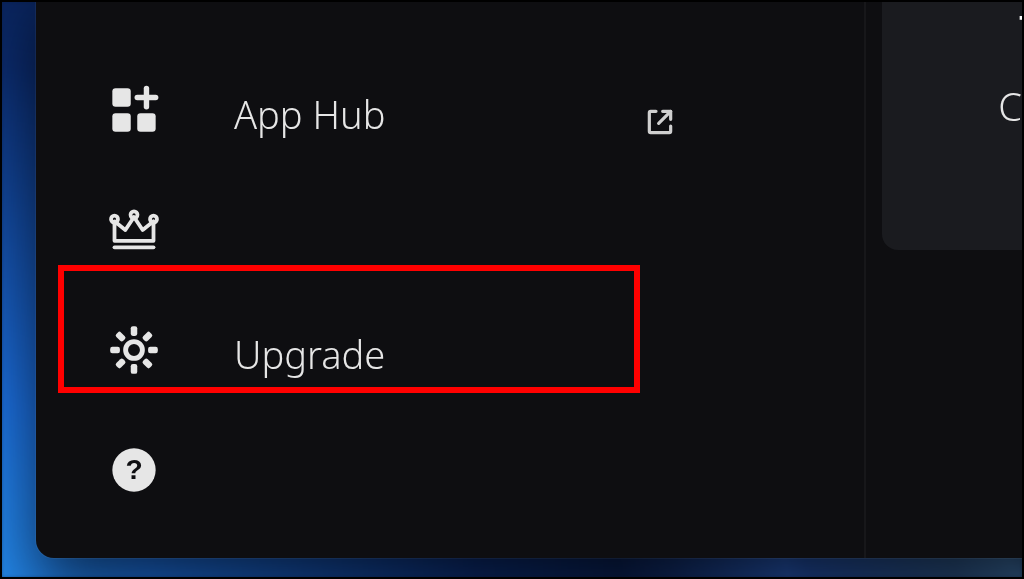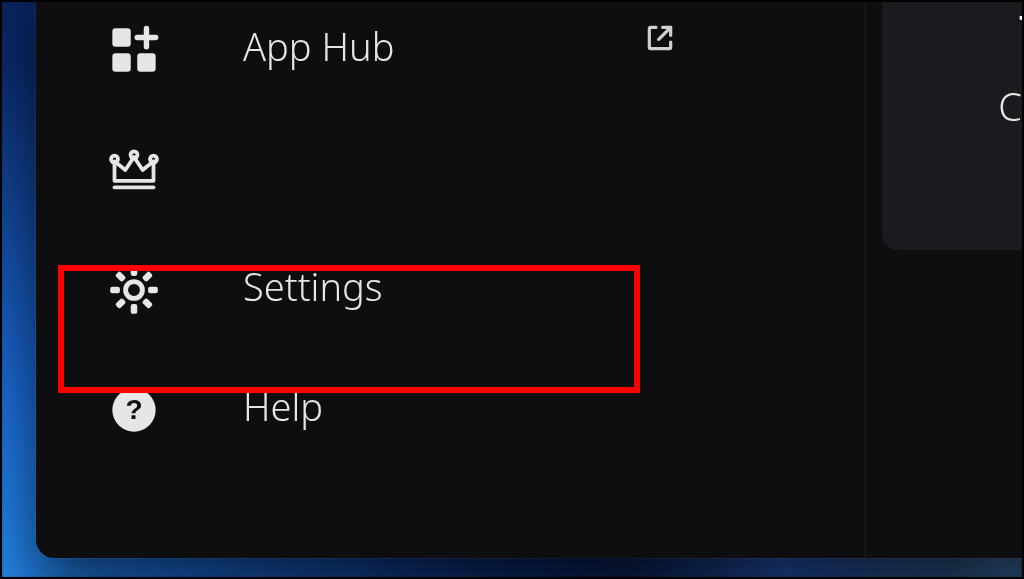--- a/index.html
+++ b/index.html
@@ -32,31 +32,30 @@
       overflow:hidden;
     }
 
     .sidebar{
       position:absolute; left:0; top:0; bottom:0;
       width:700px;
       padding-top:40px;
     }
 
     .menu-item{
-      display:flex; align-items:flex-start;
+      display:flex; align-items:flex-end;
       height:120px;
       padding-left:50px;
       color:#e6e6e6;
       font-size:38px;
       font-weight:350;
       cursor:pointer;
       position:relative;
       border-radius:6px;
       margin:0 18px;
-      gap:9px;
     }
     .icon-slot{
       width:60px; height:60px;
       display:flex; align-items:center; justify-content:center;
       flex:0 0 60px;
       margin-right:70px;
       color:#e6e6e6;
     }
     .icon-slot svg{ width:52px; height:52px; display:block; }
     .label{ flex:1; }
@@ -146,31 +145,30 @@
             <rect x="21" y="37" width="6" height="9" rx="2"></rect>
             <rect x="2" y="21" width="9" height="6" rx="2"></rect>
             <rect x="37" y="21" width="9" height="6" rx="2"></rect>
             <rect x="21" y="2" width="6" height="9" rx="2" transform="rotate(45 24 24)"></rect>
             <rect x="21" y="37" width="6" height="9" rx="2" transform="rotate(45 24 24)"></rect>
             <rect x="21" y="2" width="6" height="9" rx="2" transform="rotate(-45 24 24)"></rect>
             <rect x="21" y="37" width="6" height="9" rx="2" transform="rotate(-45 24 24)"></rect>
           </g>
         </svg>
       </span>
-      <span class="label">Settings</span>
+      <span class="label">Upgrade</span>
     </div>
 
     <div class="menu-item">
       <span class="icon-slot">
         <svg viewBox="0 0 48 48">
           <circle cx="24" cy="24" r="20" fill="currentColor"></circle>
           <text x="24" y="32" text-anchor="middle" font-size="26" font-weight="700" fill="#0e0e11" font-family="Segoe UI, sans-serif">?</text>
         </svg>
       </span>
-      <span class="label">Help</span>
     </div>
 
   </div>
 
   <div class="divider"></div>
 
   <div class="right-card">
     <div class="big">T</div>
     <div class="sub">Che</div>
   </div>

